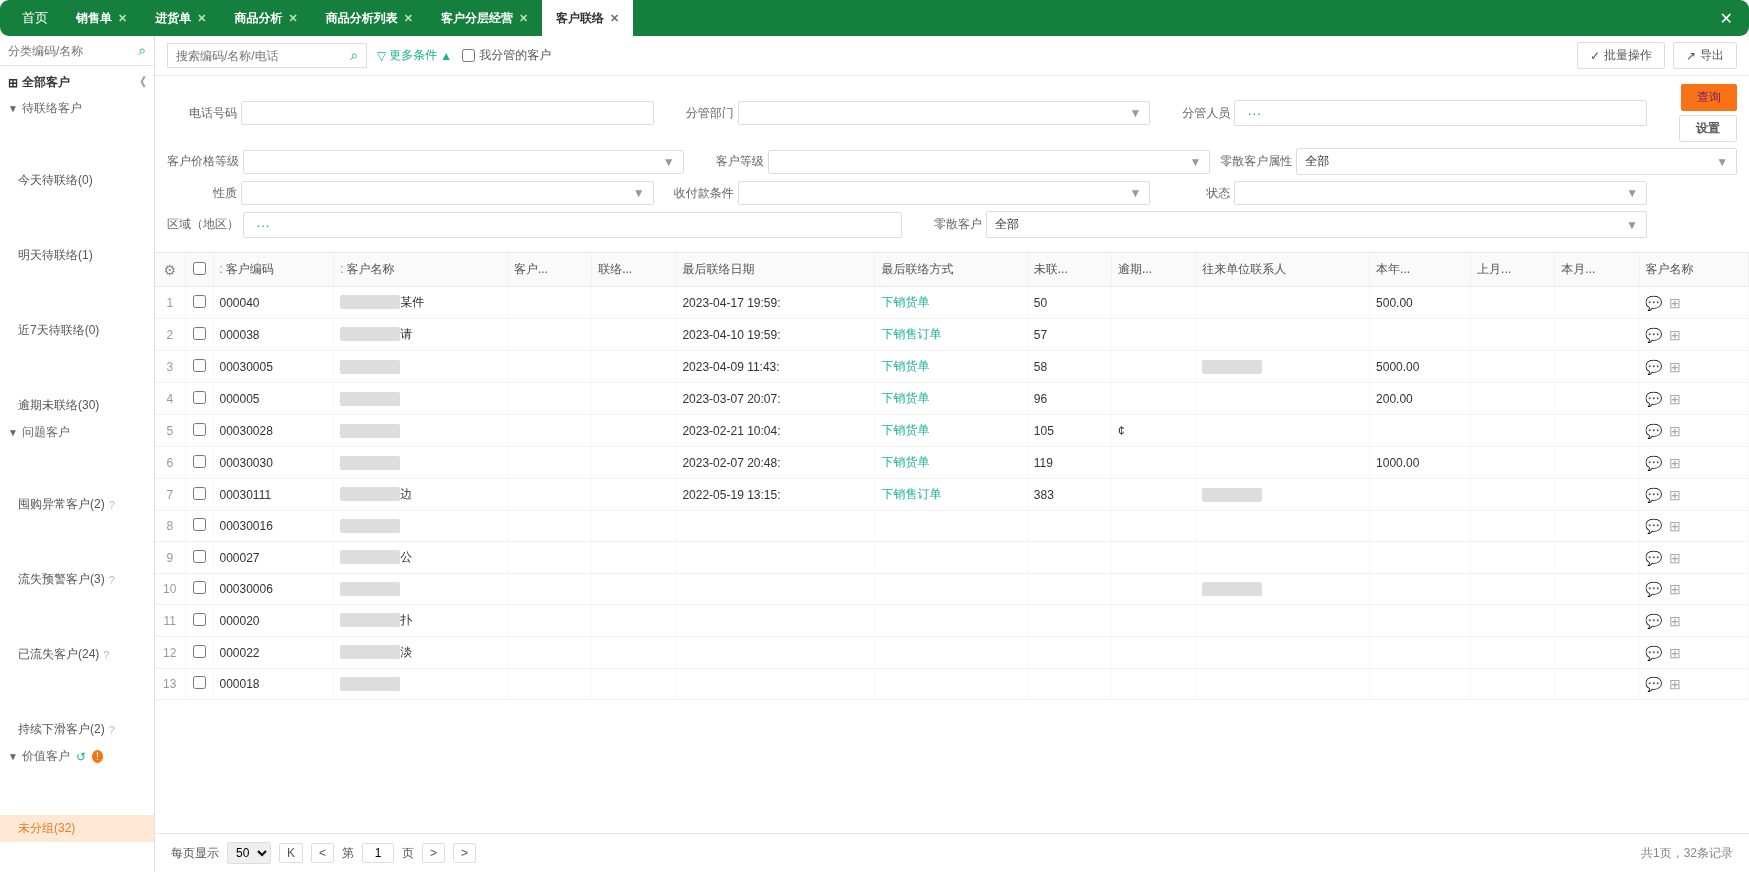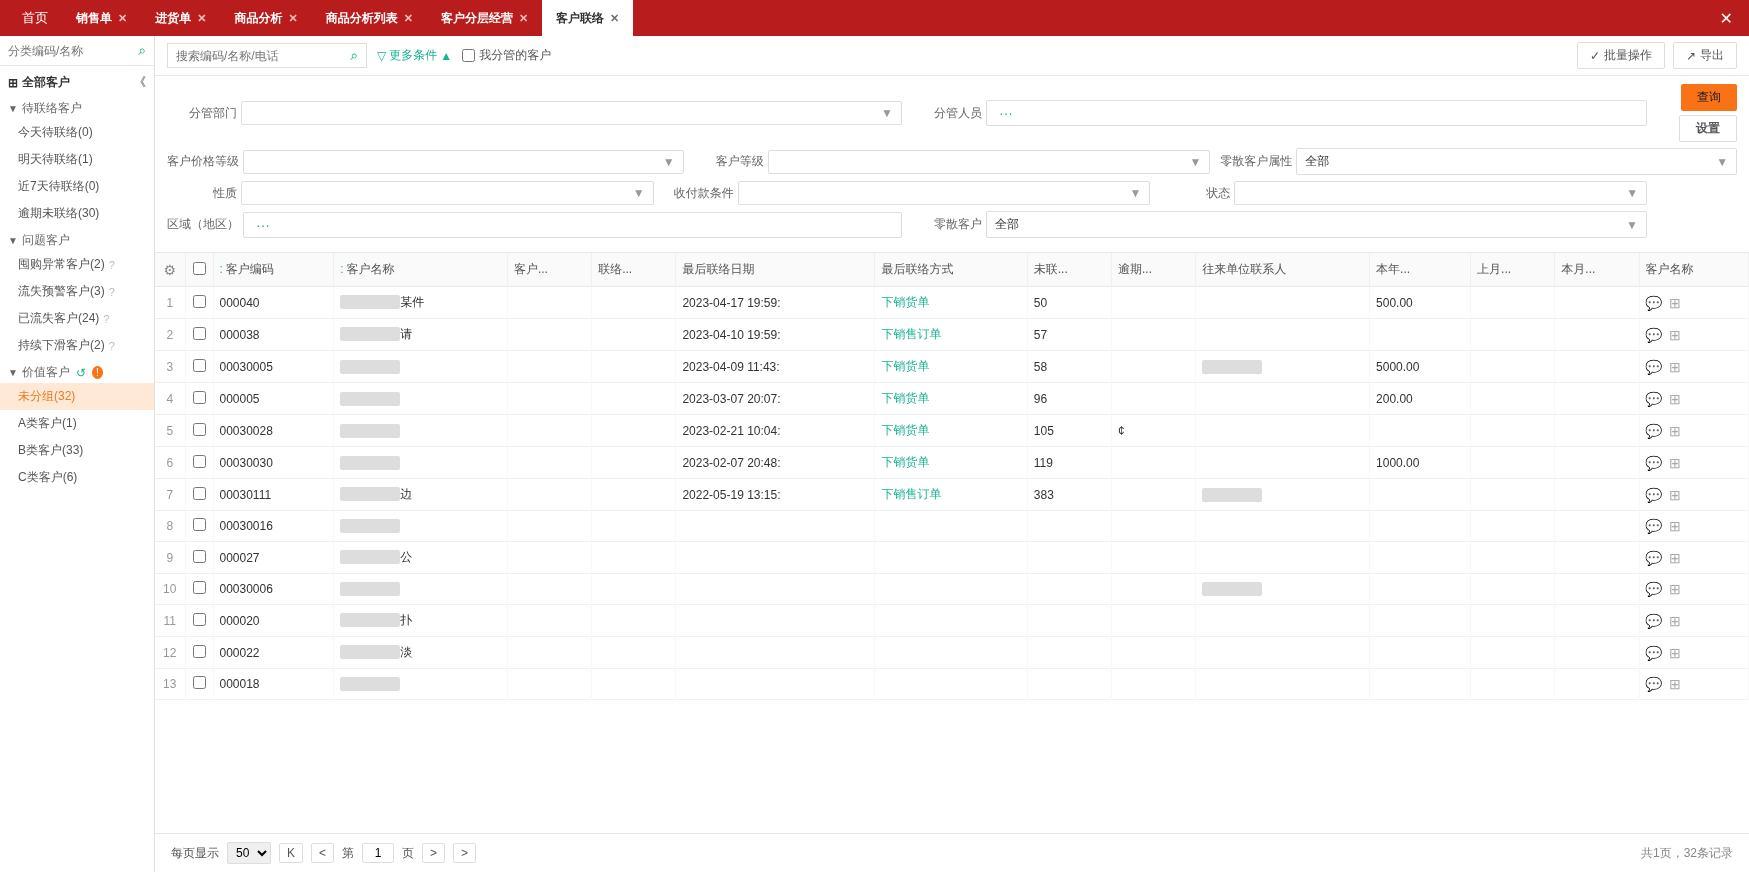--- a/index.html
+++ b/index.html
@@ -2,25 +2,26 @@
 <html><head>
   <meta charset="utf-8">
   <style>
     * { box-sizing: border-box; margin: 0; padding: 0; font-family: 'Microsoft YaHei', Arial, sans-serif; font-size: 12px; }
     body { background: #f5f5f5; overflow: hidden; }
 
     
     .top-nav {
       display: flex;
       align-items: center;
-      background: #b91c1c;
+      background: #15803d;
       height: 36px;
       padding: 0 8px;
       color: #fff;
       gap: 0;
+      border-radius: 9px;
     }
     .nav-tab {
       padding: 0 14px;
       height: 36px;
       display: flex;
       align-items: center;
       cursor: pointer;
       color: #fff;
       font-size: 13px;
       position: relative;
@@ -124,20 +125,21 @@
     .sidebar-group-label .arrow {
       font-size: 10px;
     }
     .sidebar-item {
       padding: 5px 8px 5px 18px;
       color: #555;
       cursor: pointer;
       font-size: 12px;
       display: flex;
       align-items: center;
+      margin-top: 48px;
     }
     .sidebar-item.active { background: #ffe8d6; color: #e67e22; }
     .sidebar-item .help-icon {
       margin-left: 4px;
       color: #bbb;
       font-size: 11px;
     }
 
     
     .content-area {
@@ -256,21 +258,21 @@
     .filter-actions {
       display: flex;
       flex-direction: column;
       gap: 4px;
       align-items: flex-end;
       justify-content: center;
       min-width: 80px;
     }
     .btn-primary {
       background: #f97316;
-      color: #0f172a;
+      color: #701a75;
       border: none;
       padding: 5px 16px;
       border-radius: 2px;
       cursor: pointer;
       font-size: 12px;
     }
     .btn-default {
       background: #fff;
       color: #555;
       border: 1px solid #ddd;
@@ -518,20 +520,24 @@
           <span>↗</span>
           <span>导出</span>
         </button>
       </div>
     </div>
 
     <div class="advanced-filter">
 
       <div class="filter-row">
         <div class="filter-field">
+          <span class="filter-label">电话号码</span>
+          <input class="filter-input" type="text" style="">
+        </div>
+        <div class="filter-field">
           <span class="filter-label">分管部门</span>
           <div class="filter-select">
             <span></span>
             <span class="arrow">▼</span>
           </div>
         </div>
         <div class="filter-field">
           <span class="filter-label">分管人员</span>
           <div class="filter-select">
             <span></span>

